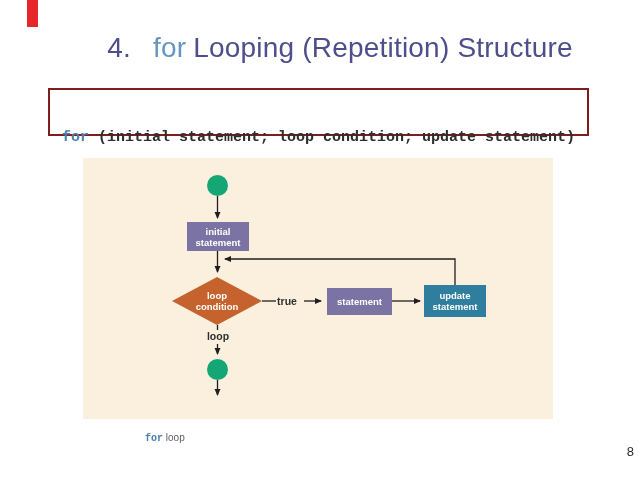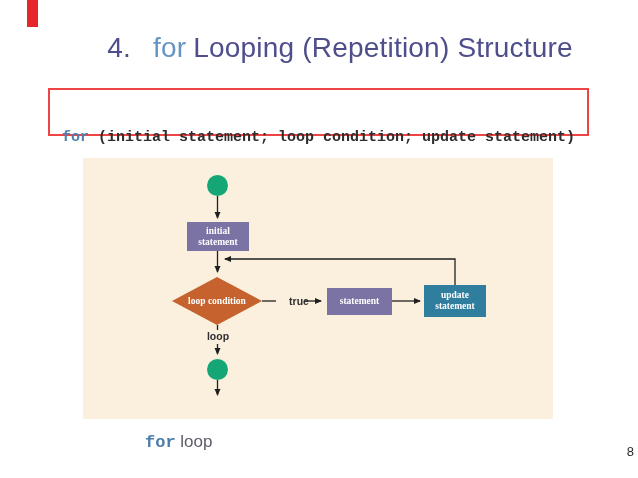--- a/index.html
+++ b/index.html
@@ -17,52 +17,52 @@
     position:absolute; top:31px; left:0; width:638px; box-sizing:border-box;
     padding-left:42px; margin:0; text-align:center;
     font-size:28px; font-weight:400; color:#4e4e8c; letter-spacing:.2px; line-height:34px;
   }
   .title .num { margin-right:22px; }
   .title .kw  { color:#6795c3; margin-right:7px; }
 
   
   .codebox {
     position:absolute; left:48px; top:88px; width:541px; height:48px; box-sizing:border-box;
-    border:2px solid #ef4444; background:#ffffff;
+    border:2px solid #7f1d1d; background:#ffffff;
     font-family:"Liberation Mono", monospace; font-weight:bold;
     font-size:15px; line-height:17px; color:#2e2e2e;
     padding:5px 0 0 12px; white-space:pre;
   }
   .codebox .ckw { color:#4d80b0; }
   .codeline2 { padding-left:36px; }
 
   
   .panel { position:absolute; left:83px; top:158px; width:470px; height:261px; background:#fbf0de; }
   .connectors { position:absolute; left:0; top:0; }
 
   .node {
     position:absolute; box-sizing:border-box; color:#ffffff; font-weight:bold;
     font-size:9.5px; line-height:11px; text-align:center;
-    display:flex; align-items:center; justify-content:center;font-family:Liberation Serif, serif;
+    display:flex; align-items:center; justify-content:center;
   }
   .terminal { width:21px; height:21px; border-radius:50%; background:#14a674; }
   .start-node { left:124px; top:17px; }
   .end-node   { left:124px; top:201px; }
   .box-initial { left:104px; top:64px;  width:62px; height:29px; background:#7a73a3; padding:0 8px; }
   .diamond     { left:89px;  top:119px; width:90px; height:48px; background:#c5622d;
                  clip-path:polygon(50% 0,100% 50%,50% 100%,0 50%); padding:0 16px; }
   .box-stmt    { left:244px; top:130px; width:65px; height:27px; background:#7a73a3; }
   .box-update  { left:341px; top:127px; width:62px; height:32px; background:#2f7e9e; padding:0 23px; }
 
   .flabel { position:absolute; color:#2f2f2f; font-size:10.5px; font-weight:bold; text-align:center; }
-  .label-true  { left:200px; top:137px; width:32px; }
+  .label-true  { left:188px; top:137px; width:32px; }
   .label-false { left:115px; top:172px; width:40px; }
 
   
-  .caption { position:absolute; left:145px; top:432px; font-size:17px; color:#5d5d68; }
+  .caption { position:absolute; left:145px; top:432px; font-size:10px; color:#5d5d68; }
   .caption .ckw { font-family:"Liberation Mono", monospace; font-weight:bold; color:#4b7cab; }
 
   .pagenum { position:absolute; right:4px; top:444px; font-size:13px; color:#2b2b2b; }
 </style>
 </head>
 <body>
 
 <div class="slide">
 
   <div class="ribbon"></div>

